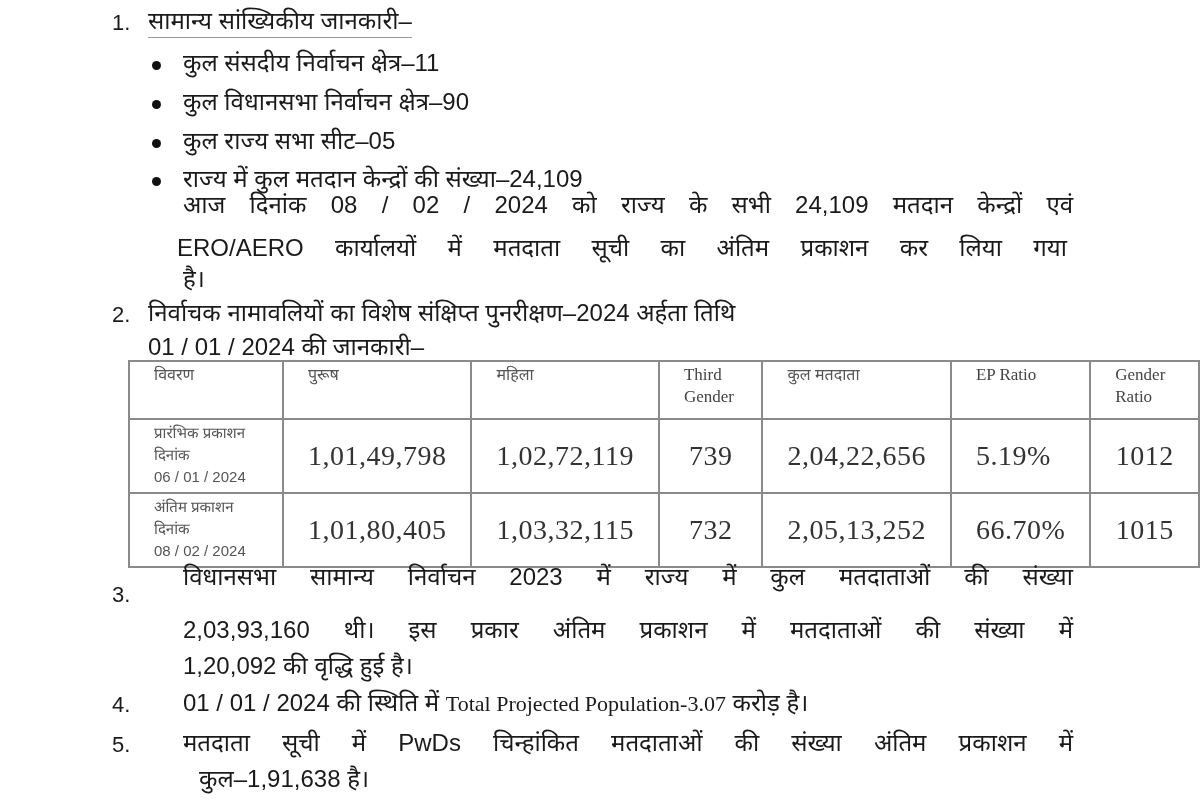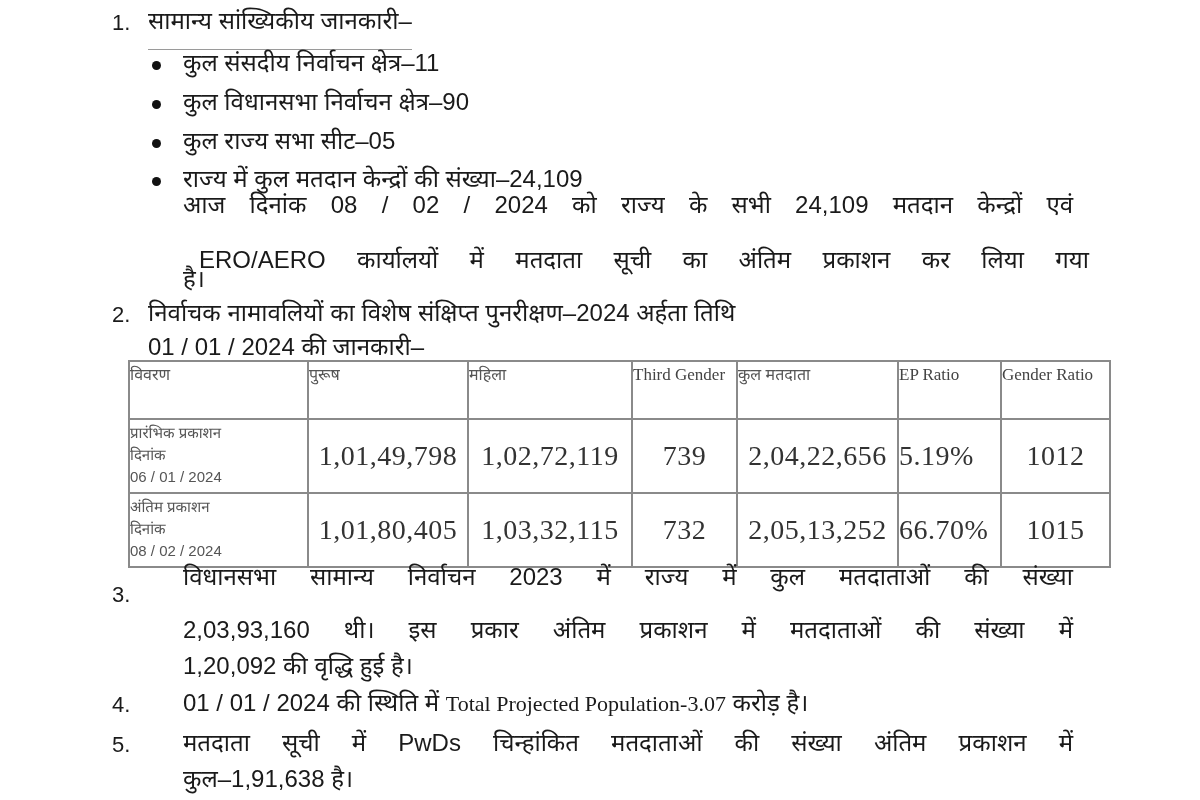--- a/index.html
+++ b/index.html
@@ -8,32 +8,32 @@
     font-family: "Liberation Sans", "DejaVu Sans", sans-serif;
     color: #1a1a1a;
   }
   .page { position: absolute; left: 0; top: 0; width: 1200px; height: 800px; }
 
   .line { position: absolute; font-size: 24px; line-height: 30px; white-space: nowrap; }
   .num { position: absolute; font-size: 22px; line-height: 30px; }
   .bullet {
     position: absolute; width: 9px; height: 9px; border-radius: 50%; background: #111;
   }
-  .underline { border-bottom: 1px solid #9a9a9a; padding-bottom: 13px; }
+  .underline { border-bottom: 1px solid #9a9a9a; padding-bottom: 1px; }
   .justify-line { position: absolute; font-size: 24px; line-height: 30px; text-align: justify; text-align-last: justify; }
 
   
   .tbl {
     position: absolute; left: 128px; top: 360px;
     border-collapse: collapse; table-layout: fixed;
     font-family: "Liberation Serif", "DejaVu Serif", serif;
     color: #333;
   }
   .tbl td, .tbl th {
-    border: 2px solid #8a8a8a; padding: 2px 0; vertical-align: top;
+    border: 2px solid #8a8a8a; padding: 2px 24px; vertical-align: top;
     font-weight: normal; text-align: left;
   }
   .tbl th { font-size: 17px; line-height: 22px; height: 52px; color: #444; }
   .tbl th.hindi-h { font-family: "Liberation Sans", "DejaVu Sans", sans-serif; font-size: 16px; color: #555; }
   .tbl td.label { font-family: "Liberation Sans", "DejaVu Sans", sans-serif; font-size: 15px; line-height: 22px; color: #555; height: 68px; margin-top: 42px; }
   .tbl td.val { font-size: 28px; vertical-align: middle; text-align: center; letter-spacing: 0.5px; border-radius: 20px; }
   .tbl td.val.left { text-align: left; }
   .tbl td.val.center { text-align: center; }
 </style>
 </head>
@@ -50,21 +50,21 @@
   <span class="bullet" style="left:152px; top:100px;"></span>
   <span class="line" style="left:183px; top:87px;">कुल विधानसभा निर्वाचन क्षेत्र–90</span>
 
   <span class="bullet" style="left:152px; top:139px;"></span>
   <span class="line" style="left:183px; top:126px;">कुल राज्य सभा सीट–05</span>
 
   <span class="bullet" style="left:152px; top:177px;"></span>
   <span class="line" style="left:183px; top:164px;">राज्य में कुल मतदान केन्द्रों की संख्या–24,109</span>
 
   <div class="justify-line" style="left:183px; top:190px; width:890px;">आज दिनांक 08 / 02 / 2024 को राज्य के सभी 24,109 मतदान केन्द्रों एवं</div>
-  <div class="justify-line" style="left:199px; top:233px; width:890px;margin-top:12px;">ERO/AERO कार्यालयों में मतदाता सूची का अंतिम प्रकाशन कर लिया गया</div>
+  <div class="justify-line" style="left:177px; top:233px; width:890px;">ERO/AERO कार्यालयों में मतदाता सूची का अंतिम प्रकाशन कर लिया गया</div>
   <span class="line" style="left:183px; top:264px;">है।</span>
 
   <span class="num" style="left:112px; top:300px;">2.</span>
   <span class="line" style="left:148px; top:298px;">निर्वाचक नामावलियों का विशेष संक्षिप्त पुनरीक्षण–2024 अर्हता तिथि</span>
   <span class="line" style="left:148px; top:332px;">01 / 01 / 2024 की जानकारी–</span>
 
   <table class="tbl">
     <colgroup>
       <col style="width:179px">
         <col style="width:160px">
@@ -120,15 +120,15 @@
 
   <span class="num" style="left:112px; top:690px;">4.</span>
   <span class="line" style="left:183px; top:688px;">
     <span>01 / 01 / 2024 की स्थिति में</span>
     <span style="font-family:'Liberation Serif','DejaVu Serif',serif; font-size:22px;">Total Projected Population-3.07</span>
     <span>करोड़ है।</span>
   </span>
 
   <span class="num" style="left:112px; top:730px;">5.</span>
   <div class="justify-line" style="left:183px; top:728px; width:890px;">मतदाता सूची में PwDs चिन्हांकित मतदाताओं की संख्या अंतिम प्रकाशन में</div>
-  <span class="line" style="left:183px; top:764px;">कुल–1,91,638 है।</span>
+  <span class="line" style="left:199px; top:764px;">कुल–1,91,638 है।</span>
 
 </div>
 
 </body></html>

